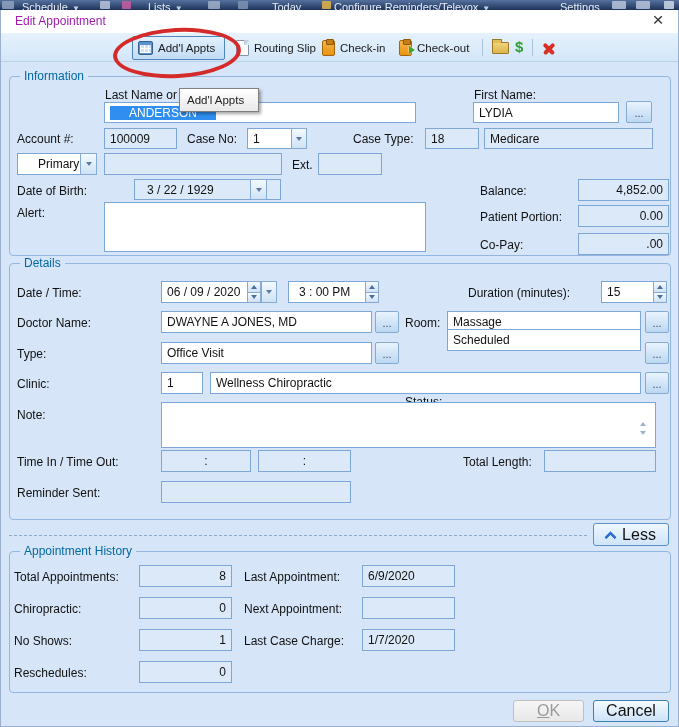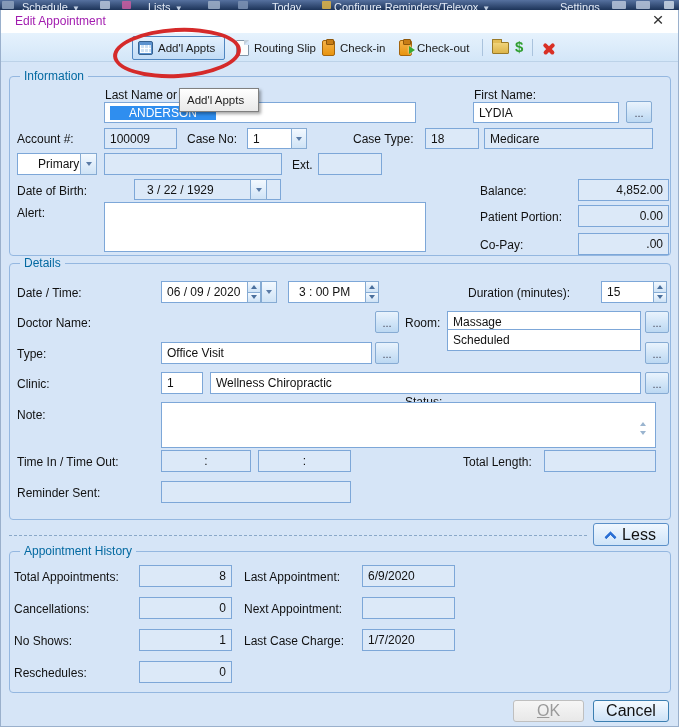--- a/index.html
+++ b/index.html
@@ -267,20 +267,21 @@
     <div class="spin" style="left:652px;top:271px;height:22px;">
         <div>
           <span class="tri-up"></span>
         </div>
         <div>
           <span class="tri-down"></span>
         </div>
       </div>
 
     <span class="lbl" style="left:16px;top:306px;">Doctor Name:</span>
+    <div class="fld" style="left:160px;top:301px;width:211px;height:22px;">DWAYNE A JONES, MD</div>
     <div class="ell" style="left:374px;top:301px;width:24px;height:22px;">...</div>
     <span class="lbl" style="left:404px;top:306px;">Room:</span>
     <div class="fld" style="left:446px;top:301px;width:194px;height:22px;">Massage</div>
     <div class="ell" style="left:644px;top:301px;width:24px;height:22px;">...</div>
 
     <span class="lbl" style="left:16px;top:337px;">Type:</span>
     <div class="fld" style="left:160px;top:332px;width:211px;height:22px;">Office Visit</div>
     <div class="ell" style="left:374px;top:332px;width:24px;height:22px;">...</div>
     <span class="lbl" style="left:404px;top:337px;margin-top:48px;">Status:</span>
     <div class="fld" style="left:446px;top:319px;width:194px;height:22px;">Scheduled</div>
@@ -313,21 +314,21 @@
 
     <div class="grp" style="left:8px;top:541px;width:662px;height:142px;">
       <span class="legend">Appointment History</span>
     </div>
 
     <span class="lbl" style="left:13px;top:560px;">Total Appointments:</span>
     <div class="fld ro num" style="left:138px;top:555px;width:93px;height:22px;">8</div>
     <span class="lbl" style="left:243px;top:560px;">Last Appointment:</span>
     <div class="fld ro" style="left:361px;top:555px;width:93px;height:22px;">6/9/2020</div>
 
-    <span class="lbl" style="left:13px;top:592px;">Cancellations:</span>
+    <span class="lbl" style="left:13px;top:592px;">Chiropractic:</span>
     <div class="fld ro num" style="left:138px;top:587px;width:93px;height:22px;">0</div>
     <span class="lbl" style="left:243px;top:592px;">Next Appointment:</span>
     <div class="fld ro" style="left:361px;top:587px;width:93px;height:22px;"></div>
 
     <span class="lbl" style="left:13px;top:624px;">No Shows:</span>
     <div class="fld ro num" style="left:138px;top:619px;width:93px;height:22px;">1</div>
     <span class="lbl" style="left:243px;top:624px;">Last Case Charge:</span>
     <div class="fld ro" style="left:361px;top:619px;width:93px;height:22px;">1/7/2020</div>
 
     <span class="lbl" style="left:13px;top:656px;">Reschedules:</span>

